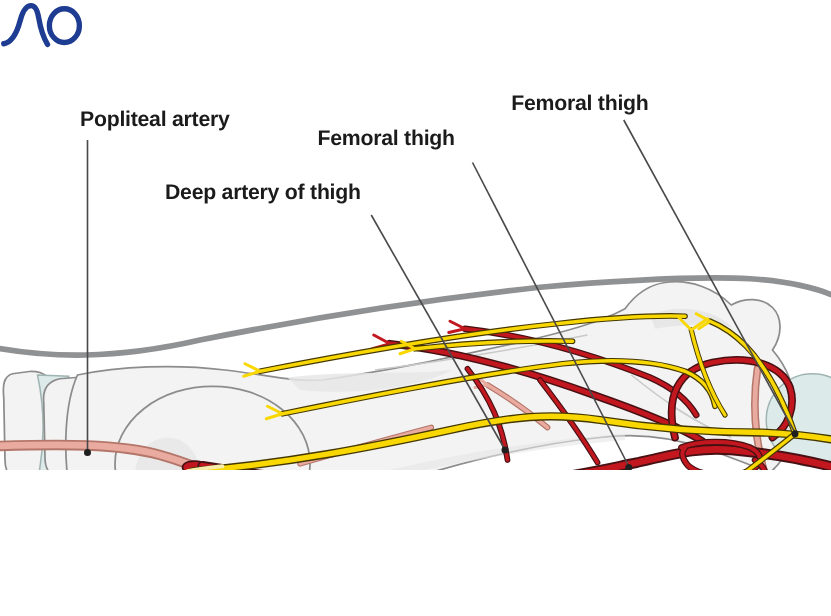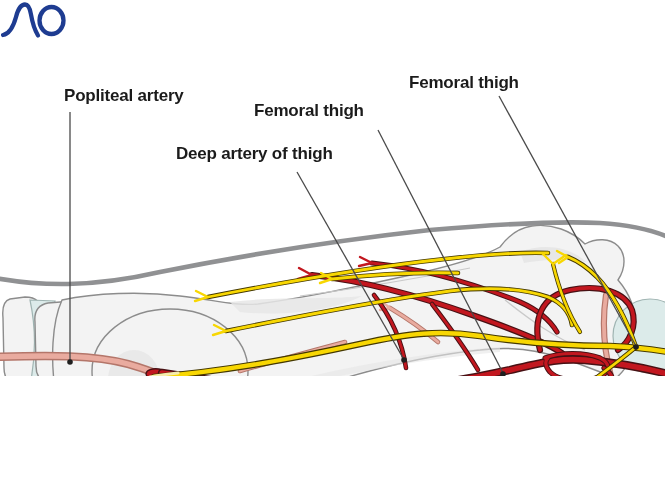--- a/index.html
+++ b/index.html
@@ -7,21 +7,21 @@
     position:relative;width:665px;height:376px;background:#ffffff;
     overflow:hidden;font-family:"Liberation Sans",sans-serif;
   }
   .stage svg{position:absolute;left:0;top:0;}
   .anno{
     position:absolute;font-size:17px;font-weight:600;color:#1b1b1b;
     white-space:nowrap;letter-spacing:-0.2px;line-height:1.1;
   }
   .lbl-popliteal{left:64px;top:87px;}
   .lbl-femoral-artery{left:254px;top:102px;}
-  .lbl-deep-artery{left:132px;top:145px;margin-left:44px;}
+  .lbl-deep-artery{left:132px;top:145px;}
   .lbl-femoral-nerve{left:409px;top:74px;}
   .logo{position:absolute;left:562px;top:431px;width:66px;height:40px;}
   
   .ln{fill:none;stroke-linecap:round;stroke-linejoin:round;}
   .skin{stroke:#909193;stroke-width:4.6;}
   .boneF{fill:#f3f3f3;stroke:#8c8c8c;stroke-width:1.4;}
   .shade{fill:#e6e6e6;stroke:none;}
   .cart{fill:#dcebea;stroke:#9fb4b2;stroke-width:1.2;}
   .co-red{stroke:#471114;}  .ci-red{stroke:#c2171f;}
   .co-pink{stroke:#b4766a;} .ci-pink{stroke:#e9ab9f;}

